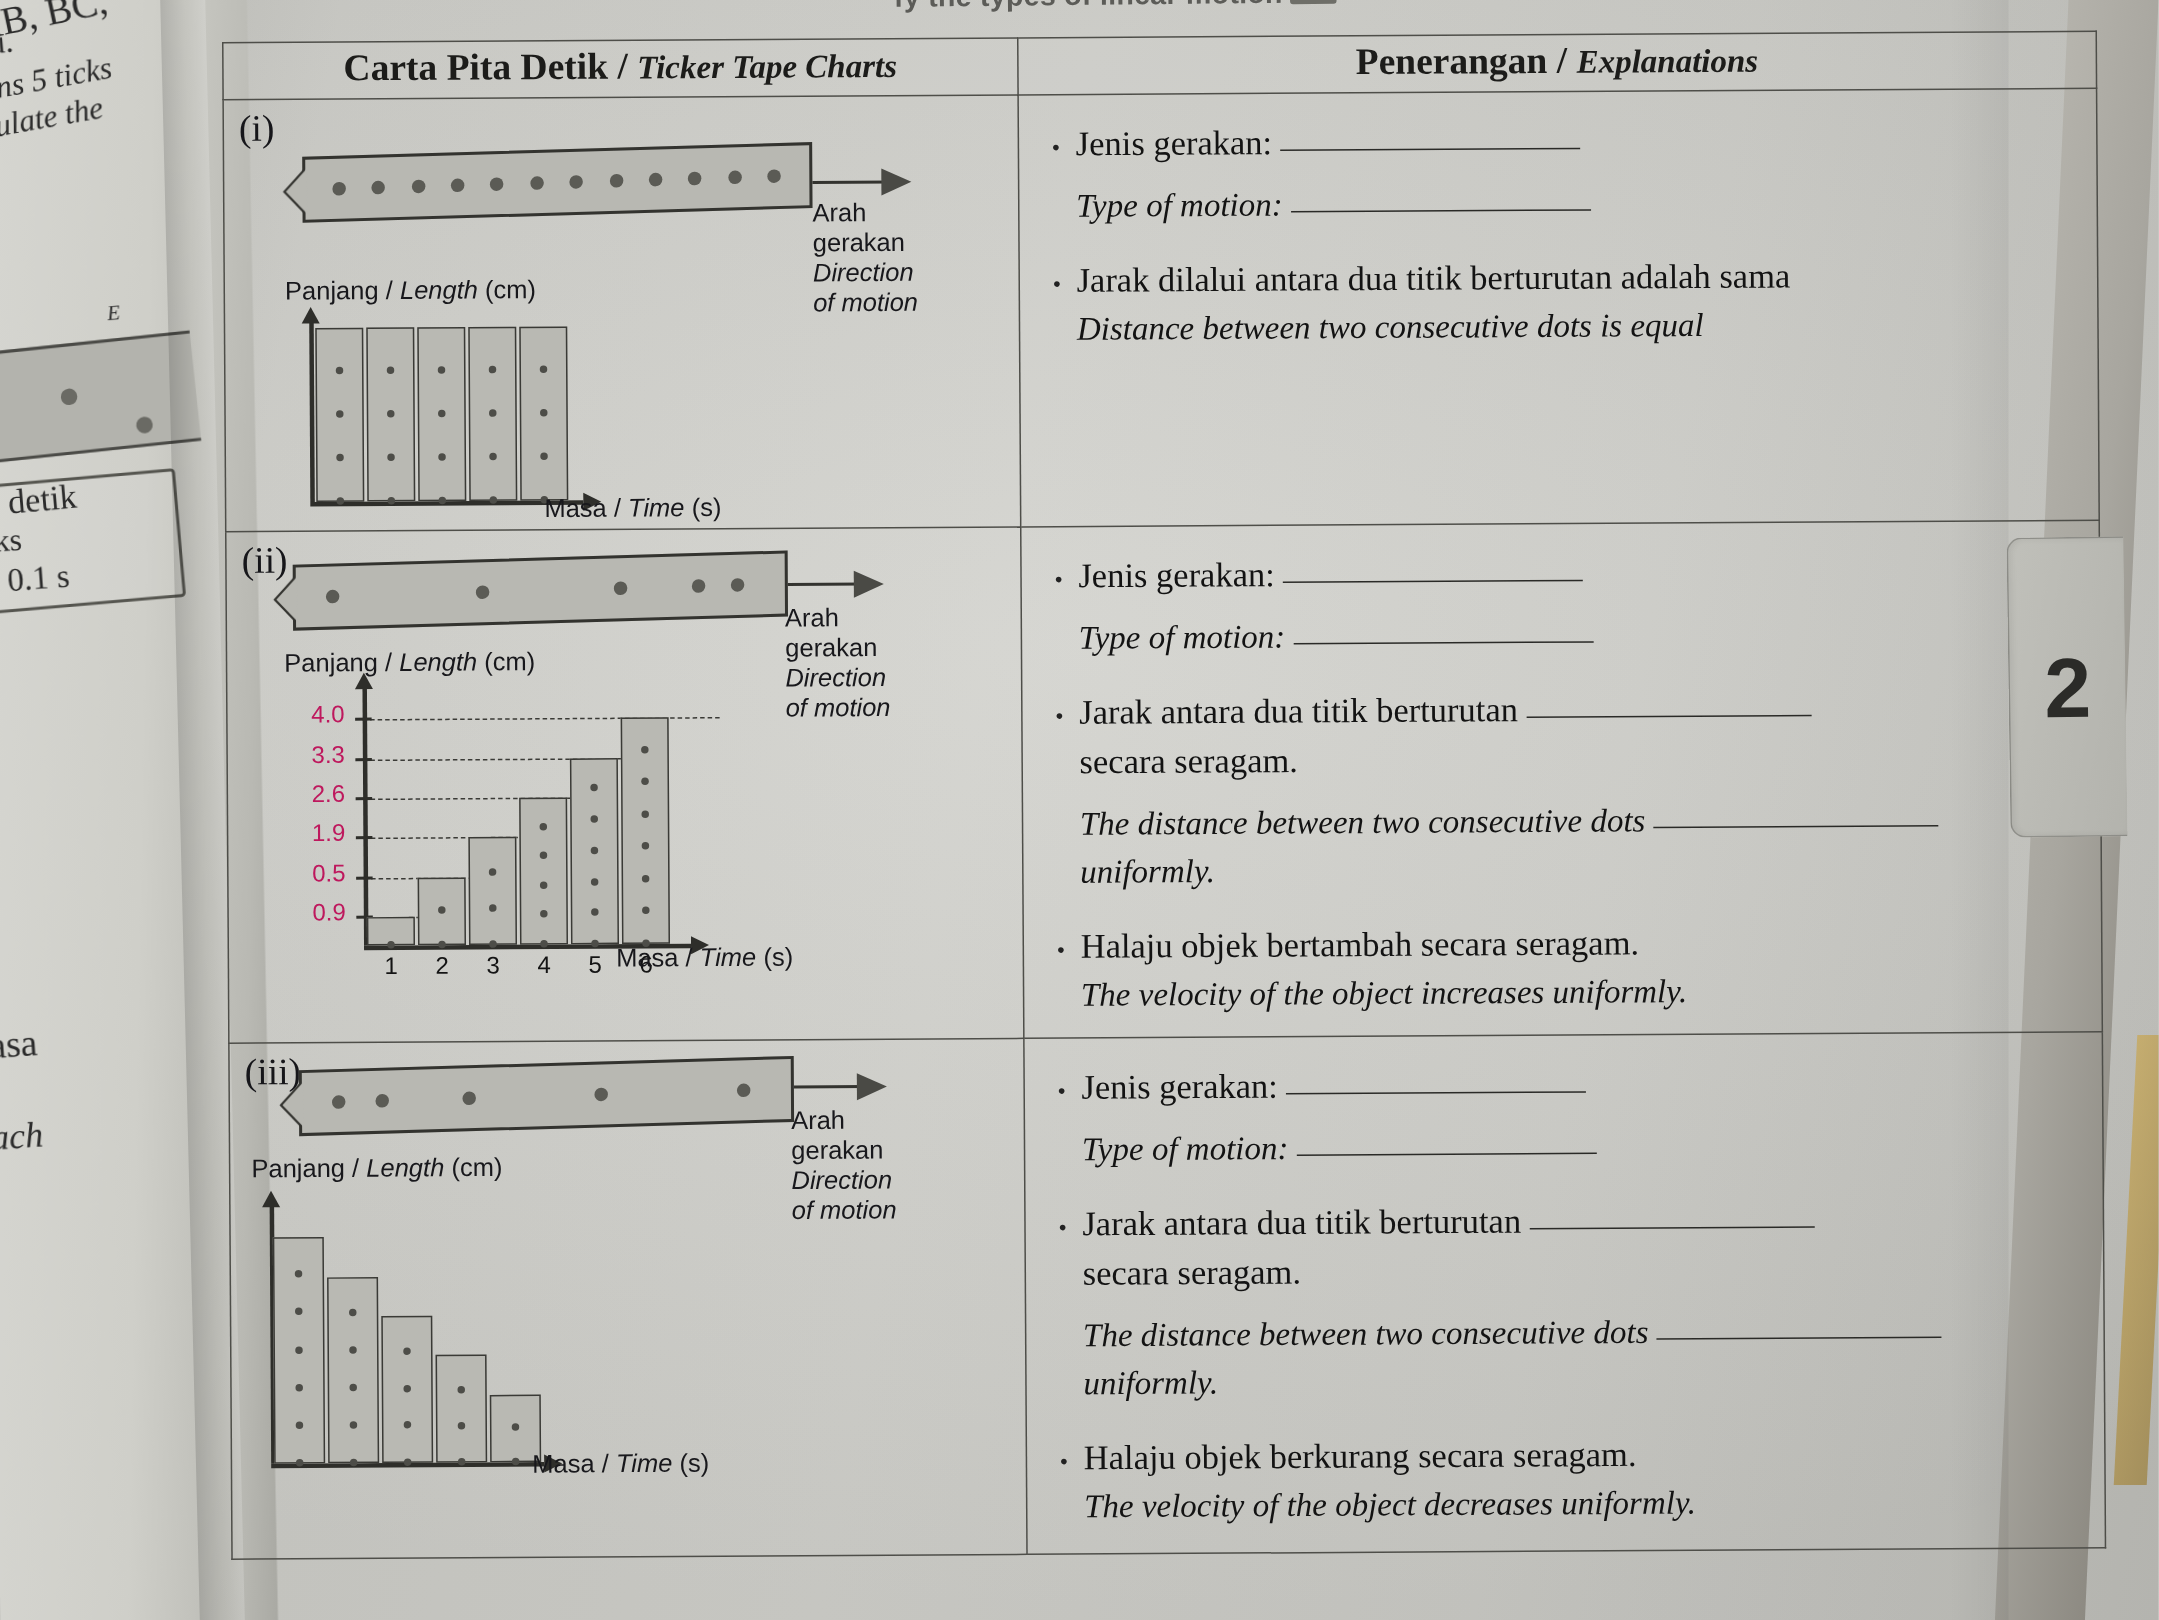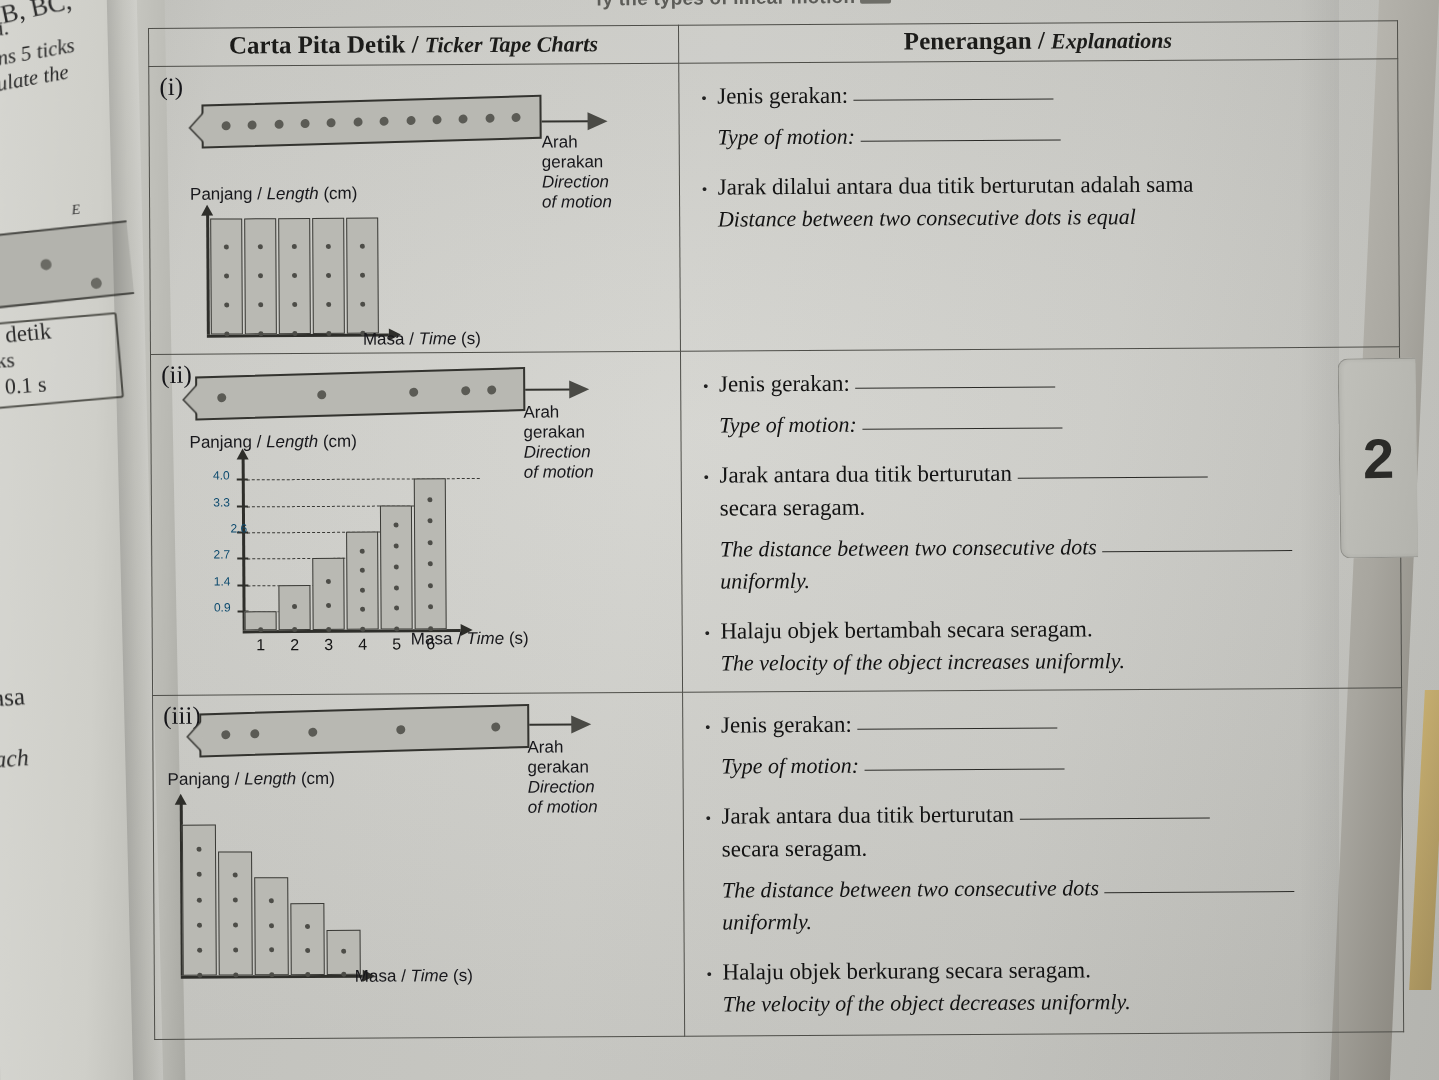--- a/index.html
+++ b/index.html
@@ -214,21 +214,21 @@
     background: #b9b9b3;
     border: 1.6px solid #3a3a36;
   }
   .bdotc {
     position: absolute; left: 50%; transform: translateX(-50%);
     width: 5px; height: 5px; border-radius: 50%; background: #4d4d48;
   }
   .ytick {
     position: absolute;
     font-family: "Liberation Sans", sans-serif;
-    font-size: 12px; color: #0c4a6e; text-align: right; width: 34px;
+    font-size: 16px; color: #be185d; text-align: right; width: 34px;
   }
   .xtick {
     position: absolute;
     font-family: "Liberation Sans", sans-serif;
     font-size: 16px; color: #141414; text-align: center; width: 18px;
   }
   .gridline {
     position: absolute; height: 0;
     border-top: 1.6px dashed #3a3a36;
   }
@@ -480,27 +480,27 @@
           <div class="chart" id="chart2" style="left:32px; top:100px; width:300px; height:210px;">
               <div class="axis-y" style="left: 58px; top: 4px; height: 172px;"></div>
               <div class="ax-arrow-up" style="left: 53.3px; top: -6px;"></div>
               <div class="axis-x" style="left: 58px; top: 176px; width: 218px;"></div>
               <div class="ax-arrow-right" style="left: 276px; top: 171.3px;"></div>
               <div class="gridline" style="left: 58px; top: 157.136px; width: 38px;"></div>
               <div class="tickmark" style="left: 53px; top: 156.136px;"></div>
               <div class="ytick" style="left: 12px; top: 146.136px;">0.9</div>
               <div class="gridline" style="left: 58px; top: 130.727px; width: 78px;"></div>
               <div class="tickmark" style="left: 53px; top: 129.727px;"></div>
-              <div class="ytick" style="left: 12px; top: 119.727px;">1.4</div>
+              <div class="ytick" style="left: 12px; top: 119.727px;">0.5</div>
               <div class="gridline" style="left: 58px; top: 104.318px; width: 118px;"></div>
               <div class="tickmark" style="left: 53px; top: 103.318px;"></div>
-              <div class="ytick" style="left: 12px; top: 93.3182px;">2.7</div>
+              <div class="ytick" style="left: 12px; top: 93.3182px;">1.9</div>
               <div class="gridline" style="left: 58px; top: 77.9091px; width: 158px;"></div>
               <div class="tickmark" style="left: 53px; top: 76.9091px;"></div>
-              <div class="ytick" style="left: 29px; top: 66.9091px; text-align: right;">2.6</div>
+              <div class="ytick" style="left: 12px; top: 66.9091px; text-align: right;">2.6</div>
               <div class="gridline" style="left: 58px; top: 51.5px; width: 198px;"></div>
               <div class="tickmark" style="left: 53px; top: 50.5px;"></div>
               <div class="ytick" style="left: 12px; top: 40.5px;">3.3</div>
               <div class="gridline" style="left: 58px; top: 25.0909px; width: 238px;"></div>
               <div class="tickmark" style="left: 53px; top: 24.0909px;"></div>
               <div class="ytick" style="left: 12px; top: 14.0909px;">4.0</div>
               <div class="bar" style="left: 60px; top: 157.136px; width: 32px; height: 18.8636px;">
                 <div class="bdotc" style="top: 14.8636px;"></div>
               </div>
               <div class="xtick" style="left: 67px; top: 182px;">1</div>

